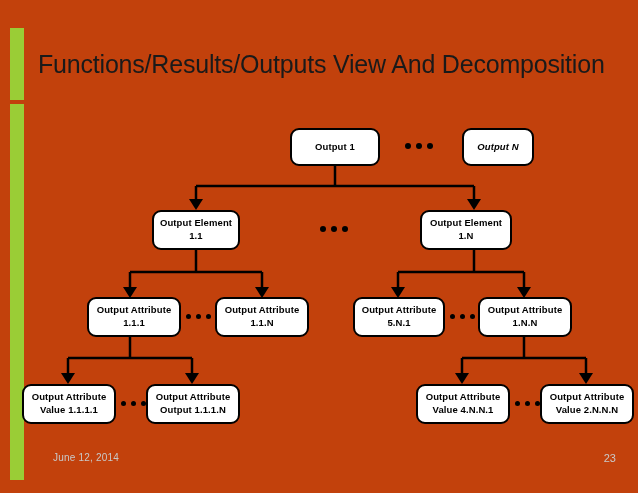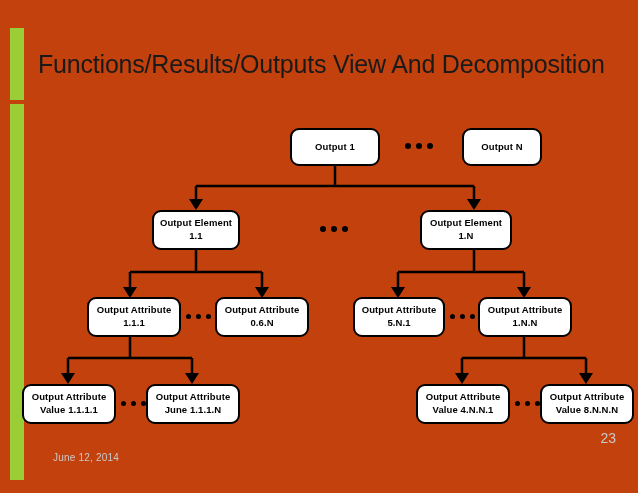--- a/index.html
+++ b/index.html
@@ -96,22 +96,22 @@
     position: absolute;
     left: 53px;
     top: 452px;
     font-size: 10px;
     color: #c9c9c9;
     letter-spacing: 0.2px;
   }
   #footer-page {
     position: absolute;
     right: 22px;
-    top: 430px;
-    font-size: 14px;
+    top: 452px;
+    font-size: 11px;
     color: #c9c9c9;
   }
 </style>
 </head>
 <body>
 
 <div id="slide">
 
   <div class="accent-bar" id="accent-top"></div>
   <div class="accent-bar" id="accent-main"></div>
@@ -171,21 +171,21 @@
     <div class="node" style="left:290px; top:128px; width:90px; height:38px;">
       <span>Output 1</span>
     </div>
 
     <div class="ellipsis" style="left:405px; top:143px;">
       <i></i>
       <i></i>
       <i></i>
     </div>
 
-    <div class="node" style="left:462px; top:128px; width:80px; height:38px;">
+    <div class="node" style="left:462px; top:128px; width:72px; height:38px;font-style:italic;">
       <span>Output N</span>
     </div>
 
     <div class="node" style="left:152px; top:210px; width:88px; height:40px; flex-direction:column;">
       <span>Output Element</span>
       <span>1.1</span>
     </div>
 
     <div class="ellipsis" style="left:320px; top:226px;">
       <i></i>
@@ -204,21 +204,21 @@
     </div>
 
     <div class="ellipsis small" style="left:186px; top:314px;">
       <i></i>
       <i></i>
       <i></i>
     </div>
 
     <div class="node" style="left:215px; top:297px; width:94px; height:40px; flex-direction:column;">
       <span>Output Attribute</span>
-      <span>0.6.N</span>
+      <span>1.1.N</span>
     </div>
 
     <div class="node" style="left:353px; top:297px; width:92px; height:40px; flex-direction:column;">
       <span>Output Attribute</span>
       <span>5.N.1</span>
     </div>
 
     <div class="ellipsis small" style="left:450px; top:314px;">
       <i></i>
       <i></i>
@@ -236,37 +236,37 @@
     </div>
 
     <div class="ellipsis small" style="left:121px; top:401px;">
       <i></i>
       <i></i>
       <i></i>
     </div>
 
     <div class="node" style="left:146px; top:384px; width:94px; height:40px; flex-direction:column;">
       <span>Output Attribute</span>
-      <span>June 1.1.1.N</span>
+      <span>Output 1.1.1.N</span>
     </div>
 
     <div class="node" style="left:416px; top:384px; width:94px; height:40px; flex-direction:column;">
       <span>Output Attribute</span>
       <span>Value 4.N.N.1</span>
     </div>
 
     <div class="ellipsis small" style="left:515px; top:401px;">
       <i></i>
       <i></i>
       <i></i>
     </div>
 
     <div class="node" style="left:540px; top:384px; width:94px; height:40px; flex-direction:column;">
       <span>Output Attribute</span>
-      <span>Value 8.N.N.N</span>
+      <span>Value 2.N.N.N</span>
     </div>
 
   </div>
 
   <div id="footer-date">June 12, 2014</div>
   <div id="footer-page">23</div>
 
 </div>
 
 </body></html>

